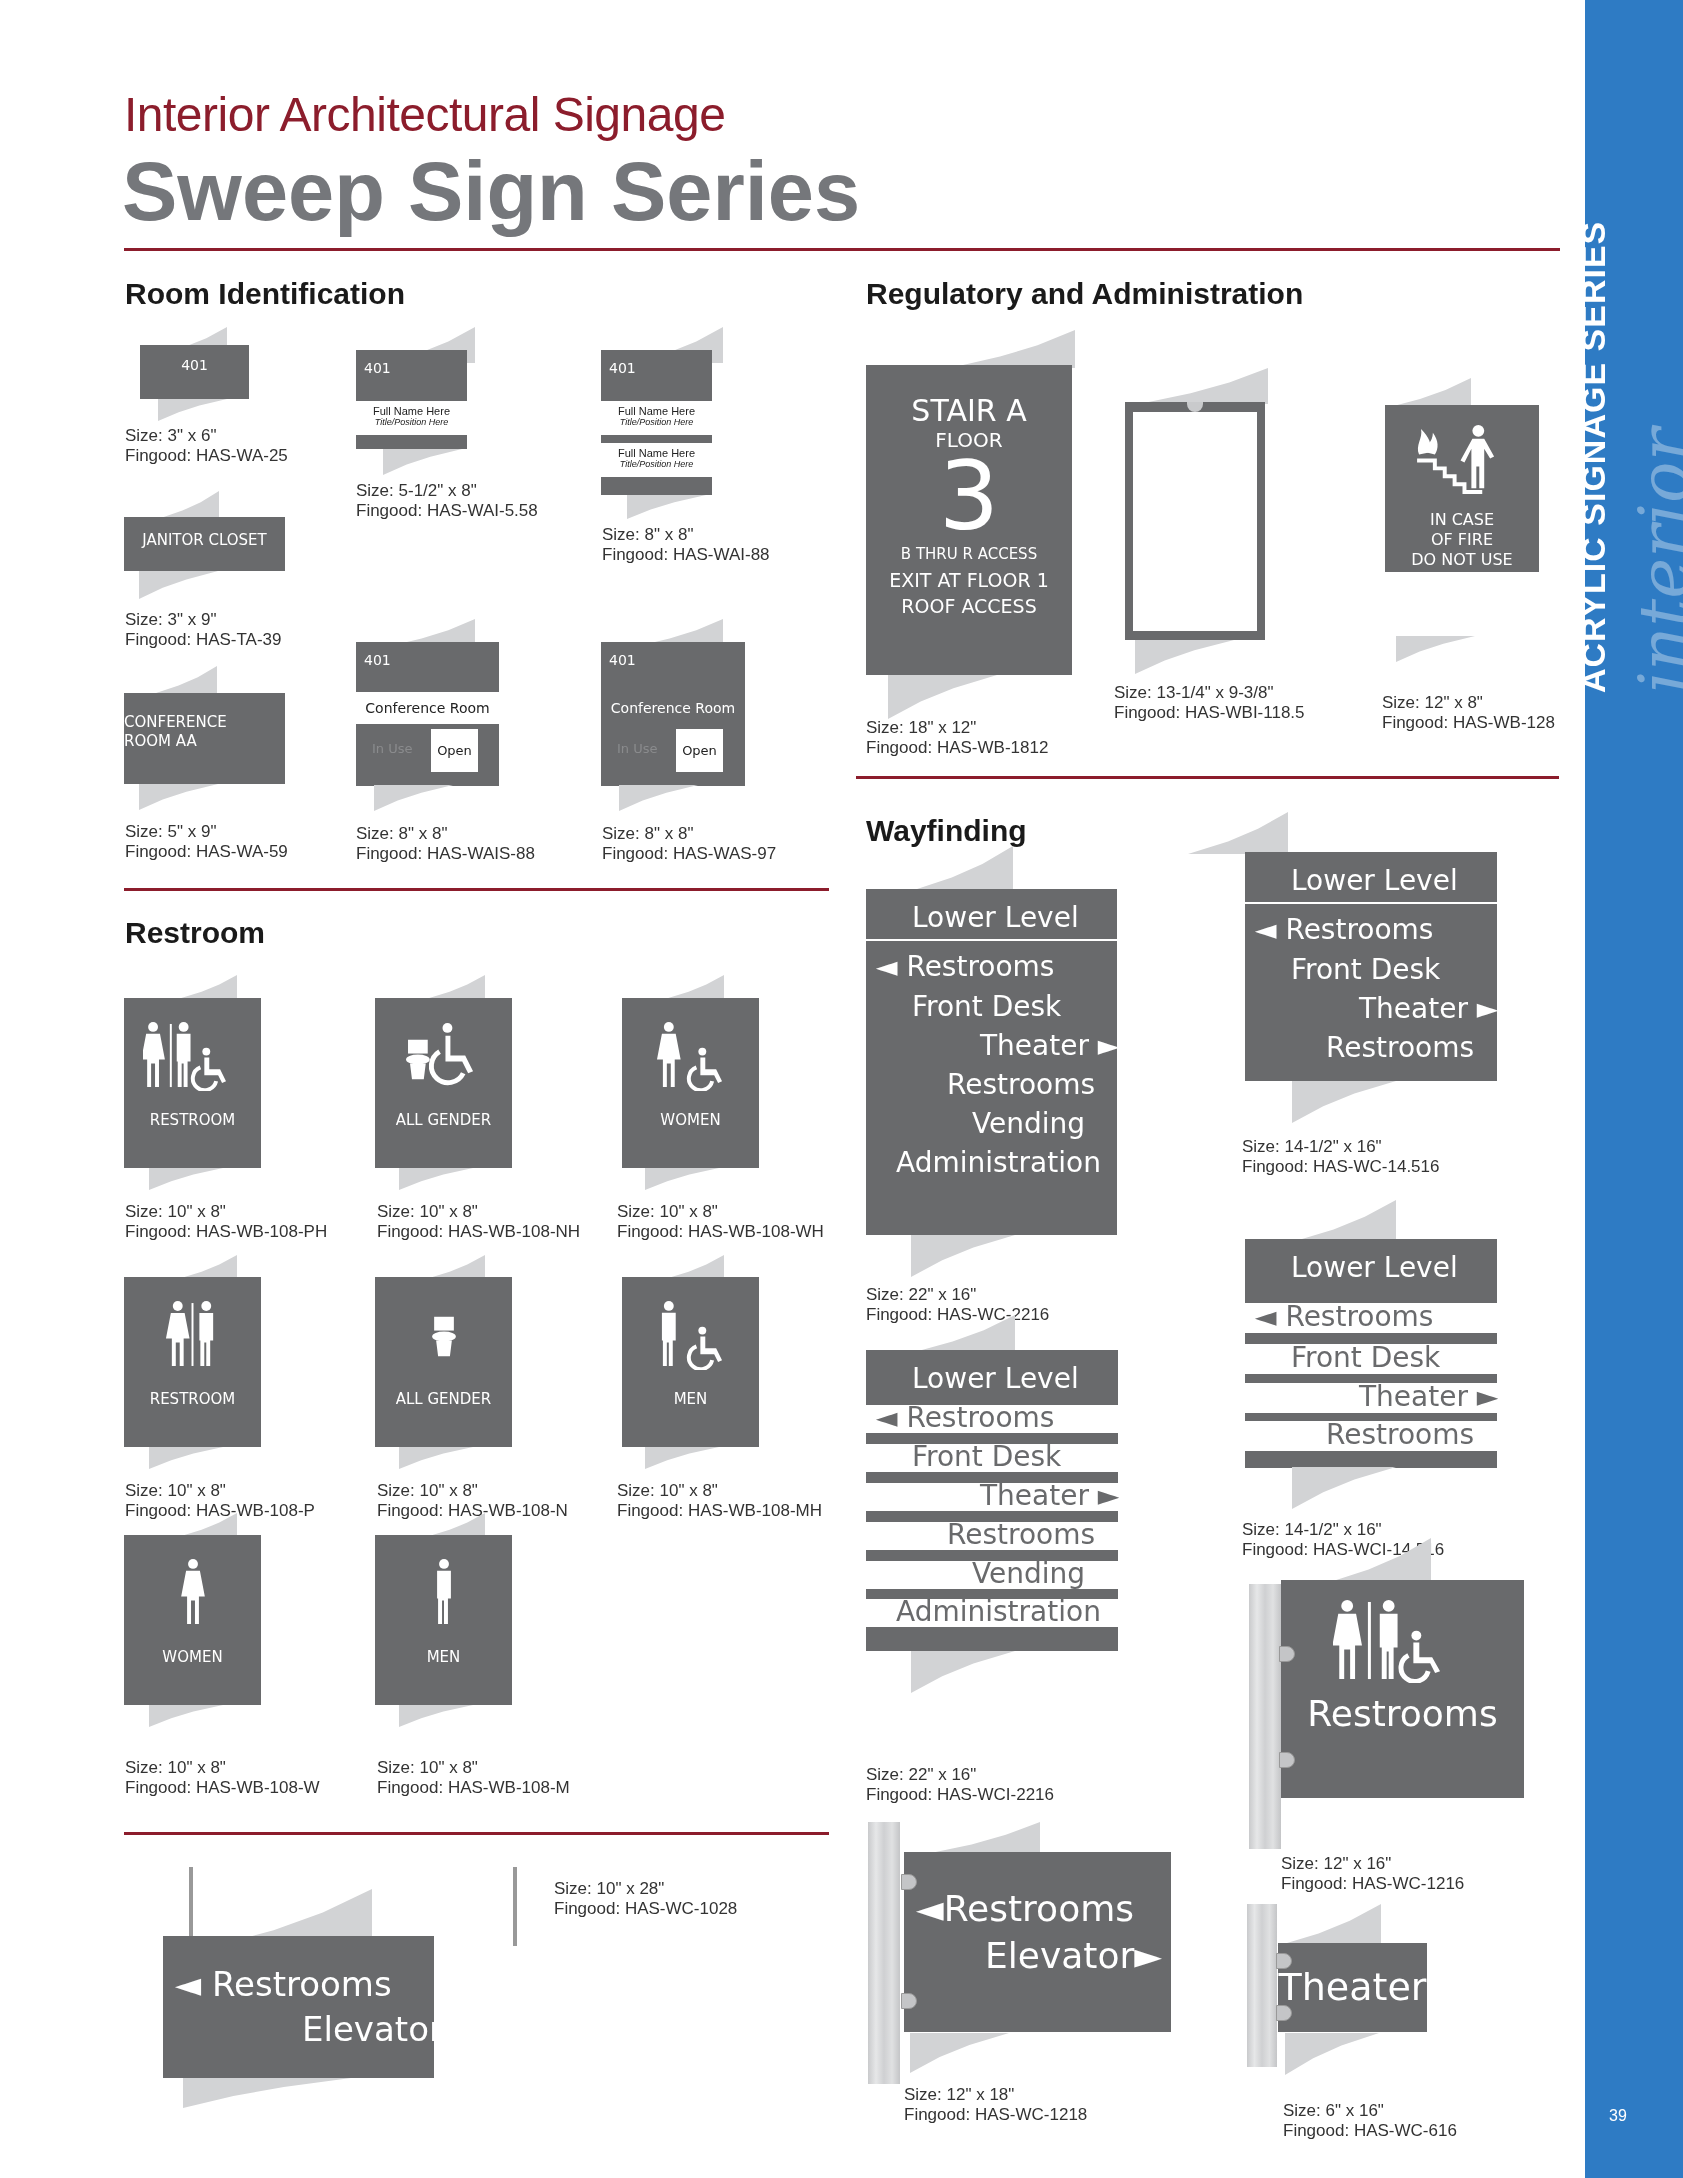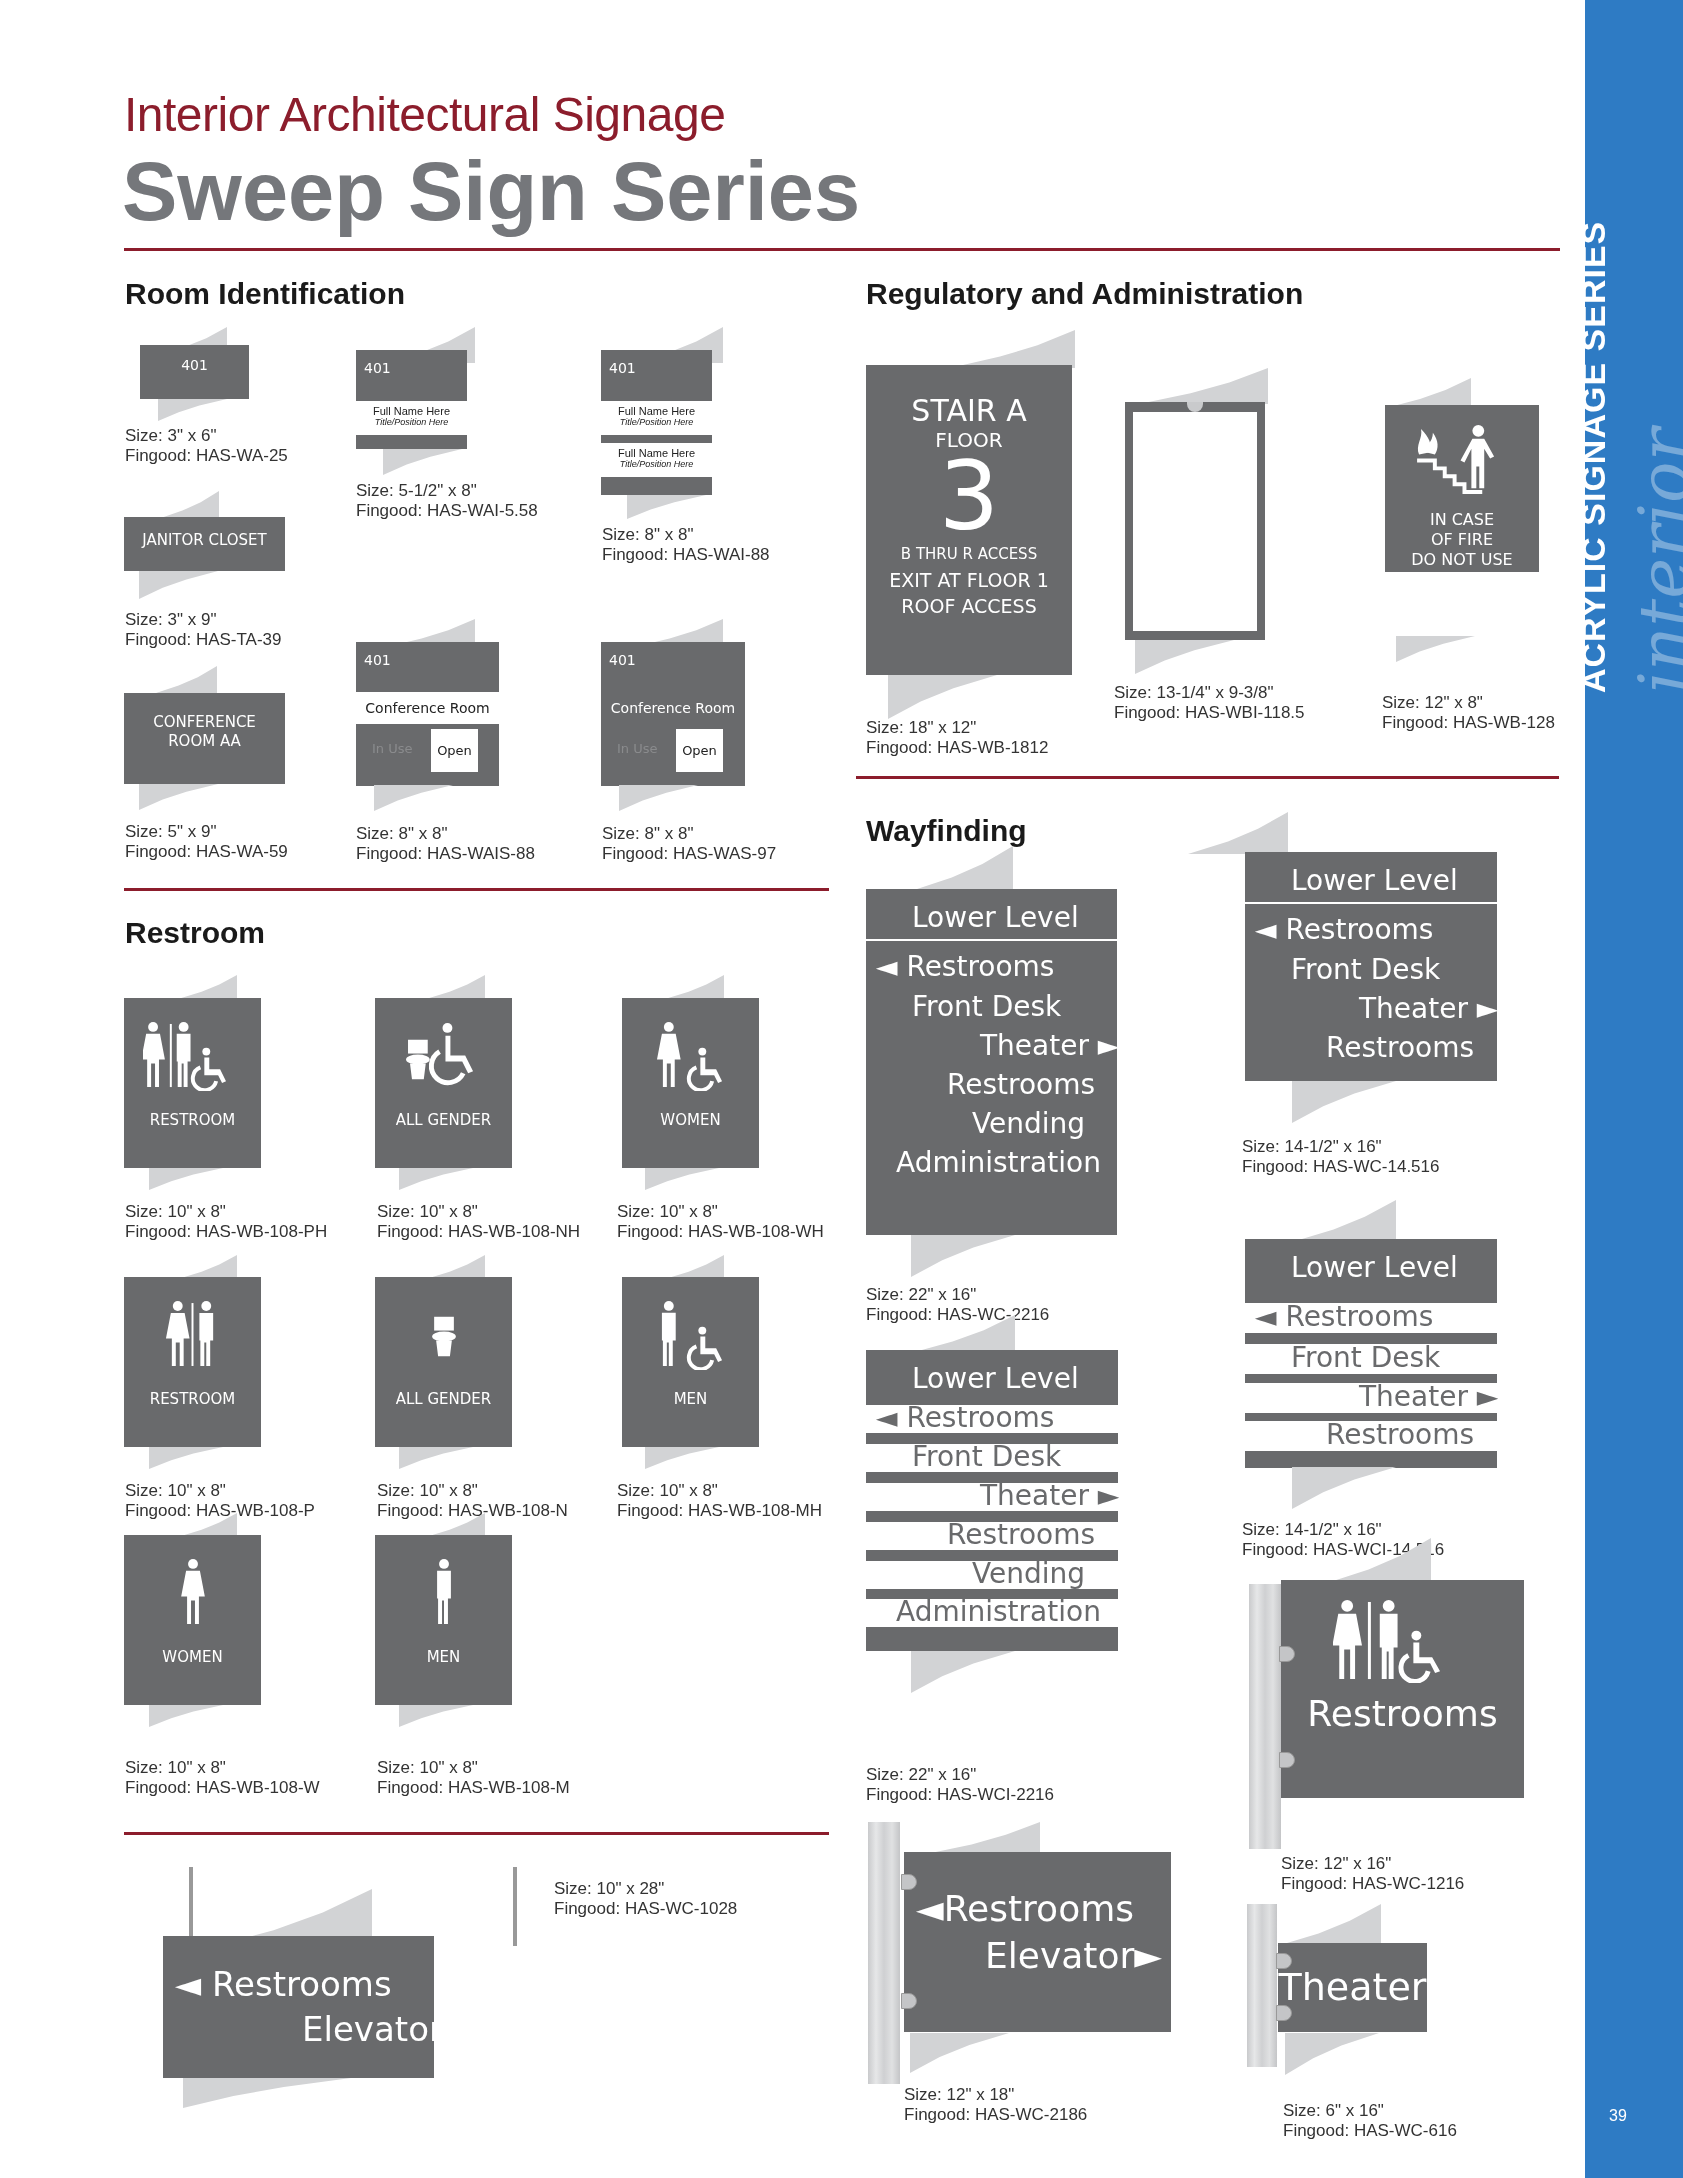--- a/index.html
+++ b/index.html
@@ -94,21 +94,21 @@
   </div>
   <div class="sweep sweep-bot" style="left:139px;top:571px;width:79px;height:28px;"></div>
   <div class="abs cap" style="left:125px;top:610px;">
     <div>Size: 3" x 9"</div>
     <div>Fingood: HAS-TA-39</div>
   </div>
 </div>
 
 <div>
   <div class="sweep sweep-top" style="left:153px;top:666px;width:64px;height:28px;"></div>
-  <div class="sign" style="left:124px;top:693px;width:161px;height:91px;text-align:center;padding-top:20px;font-size:15px;line-height:19px;">
+  <div class="sign" style="left:124px;top:693px;width:161px;height:91px;text-align:left;padding-top:20px;font-size:15px;line-height:19px;">
     <div>CONFERENCE</div>
     <div>ROOM AA</div>
   </div>
   <div class="sweep sweep-bot" style="left:139px;top:784px;width:79px;height:26px;"></div>
   <div class="abs cap" style="left:125px;top:822px;">
     <div>Size: 5" x 9"</div>
     <div>Fingood: HAS-WA-59</div>
   </div>
 </div>
 
@@ -489,21 +489,21 @@
   <div class="sweep sweep-top" style="left:926px;top:1822px;width:114px;height:32px;"></div>
   <div class="sign" style="left:904px;top:1852px;width:267px;height:180px;">
     <div class="wf-item" style="left:12px;top:36px;font-size:36px;"><span>◄</span><span>Restrooms</span></div>
     <div class="wf-item" style="left:81px;top:83px;font-size:36px;"><span>Elevator</span><span>►</span></div>
   </div>
   <div class="stand" style="left:901px;top:1874px;"></div>
   <div class="stand" style="left:901px;top:1993px;"></div>
   <div class="sweep sweep-bot" style="left:910px;top:2033px;width:99px;height:40px;"></div>
   <div class="abs cap" style="left:904px;top:2085px;">
     <div>Size: 12" x 18"</div>
-    <div>Fingood: HAS-WC-2186</div>
+    <div>Fingood: HAS-WC-1218</div>
   </div>
 </div>
 
 <div>
   <div class="wall" style="left:1247px;top:1904px;width:30px;height:163px;"></div>
   <div class="sweep sweep-top" style="left:1277px;top:1904px;width:104px;height:42px;"></div>
   <div class="sign" style="left:1278px;top:1943px;width:149px;height:89px;text-align:center;">
     <div style="font-size:38px;line-height:89px;">Theater</div>
   </div>
   <div class="stand" style="left:1276px;top:1953px;"></div>

